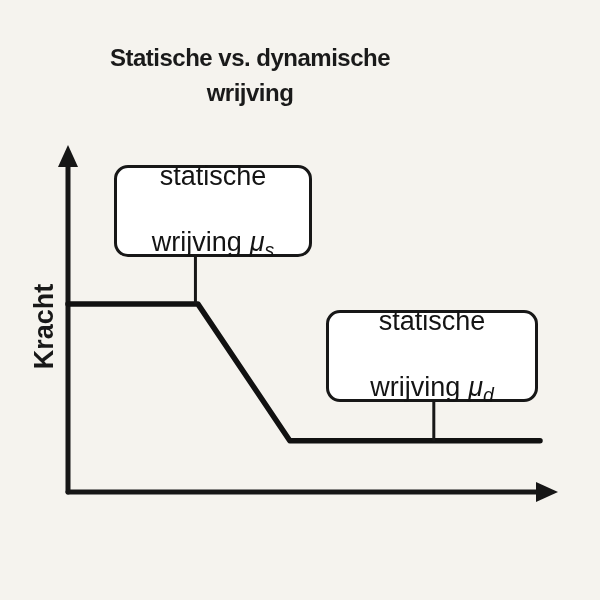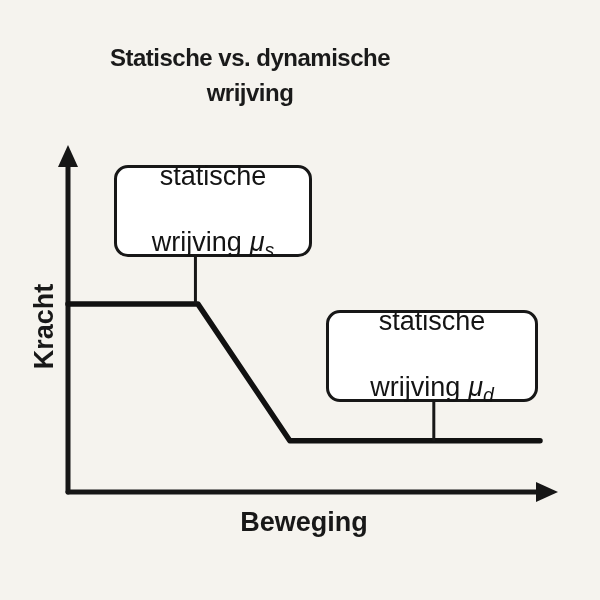--- a/index.html
+++ b/index.html
@@ -99,21 +99,20 @@
     <line x1="68" y1="492" x2="540" y2="492" stroke="#161616" stroke-width="5" stroke-linecap="round"></line>
     <polygon points="558,492 536,482 536,502" fill="#161616"></polygon>
 
     <polyline id="friction-curve" fill="none" stroke="#111111" stroke-width="5.5" stroke-linecap="round" stroke-linejoin="round" points="68,303.90000000000003 197.8,303.90000000000003 289.84000000000003,440.7 540,440.7"></polyline>
 
     <line id="static-connector" stroke="#171717" stroke-width="3" x1="195.44" x2="195.44" y1="256" y2="303.90000000000003"></line>
     <line id="dynamic-connector" stroke="#171717" stroke-width="3" x1="433.8" x2="433.8" y1="401" y2="440.7"></line>
   </svg>
 
   <div class="axis-label y">Kracht</div>
-  <div class="axis-label x">Beweging</div>
 
   <div class="callout static">
     <div class="row">
       <span>statische</span>
     </div>
     <div class="row">
       <span>wrijving</span>
       <span class="sym"><span>μ</span><sub>s</sub></span>
     </div>
   </div>

